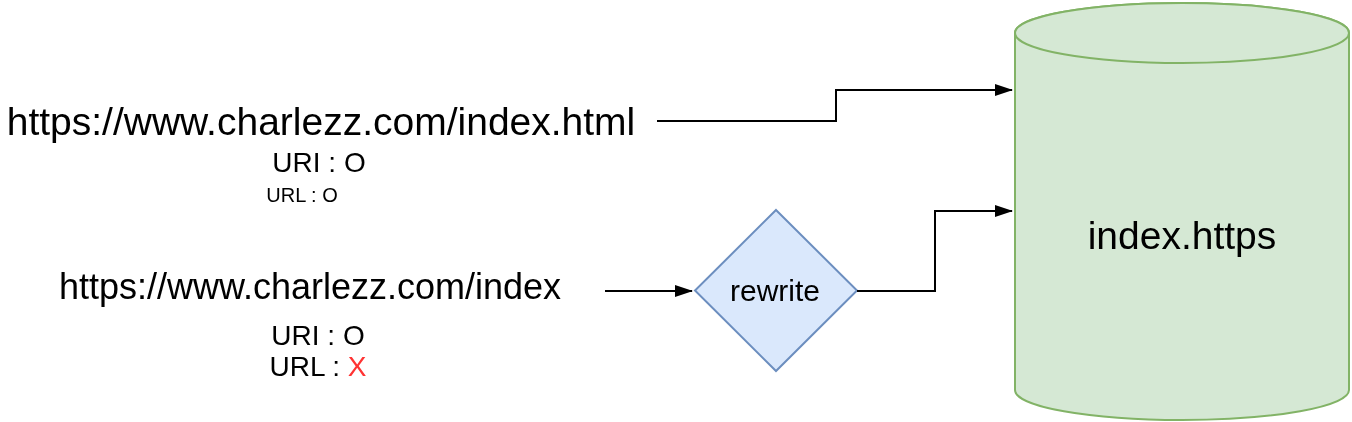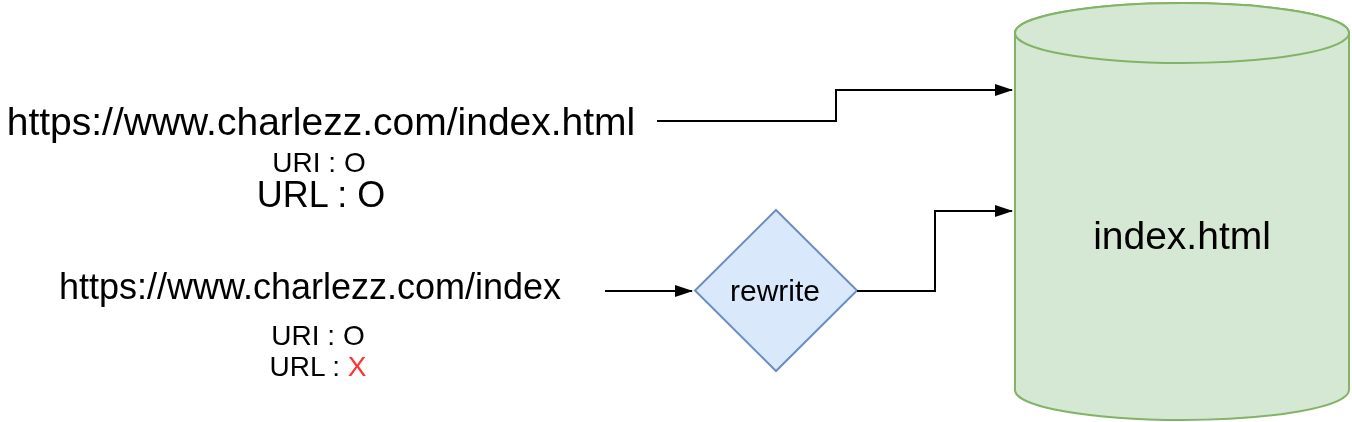--- a/index.html
+++ b/index.html
@@ -14,21 +14,21 @@
   .abs { position: absolute; }
   .txt {
     position: absolute;
     transform: translate(-50%, -50%);
     white-space: pre;
     color: #000000;
     line-height: 1.05;
   }
   .t-url1     { left: 321px;  top: 122px; font-size: 39px; }
   .t-uri1     { left: 319px;  top: 163px; font-size: 28px; }
-  .t-urlstat1 { left: 321px;  top: 195px; font-size: 36px; }
+  .t-urlstat1 { left: 302px;  top: 195px; font-size: 20px; }
   .t-url2     { left: 310px;  top: 287px; font-size: 36px; }
   .t-uri2     { left: 318px;  top: 336px; font-size: 28px; }
   .t-urlstat2 { left: 318px;  top: 367px; font-size: 28px; }
   .t-rewrite  { left: 775px;  top: 291px; font-size: 30px; }
   .t-db       { left: 1182px; top: 236px; font-size: 39px; }
   .svg-diamond  { left: 693px;  top: 208px; }
   .svg-cylinder { left: 1013px; top: 1px; }
   .svg-arrows   { left: 0; top: 0; pointer-events: none; }
 </style>
 </head>
@@ -58,15 +58,15 @@
 
   <div class="txt t-url1">https://www.charlezz.com/index.html</div>
   <div class="txt t-uri1">URI : O</div>
   <div class="txt t-urlstat1"><span>URL : </span><span style="color: rgb(0, 0, 0);">O</span></div>
 
   <div class="txt t-url2">https://www.charlezz.com/index</div>
   <div class="txt t-uri2">URI : O</div>
   <div class="txt t-urlstat2"><span>URL : </span><span style="color: rgb(255, 51, 51);">X</span></div>
 
   <div class="txt t-rewrite">rewrite</div>
-  <div class="txt t-db">index.html</div>
+  <div class="txt t-db">index.https</div>
 
 </div>
 
 </body></html>

